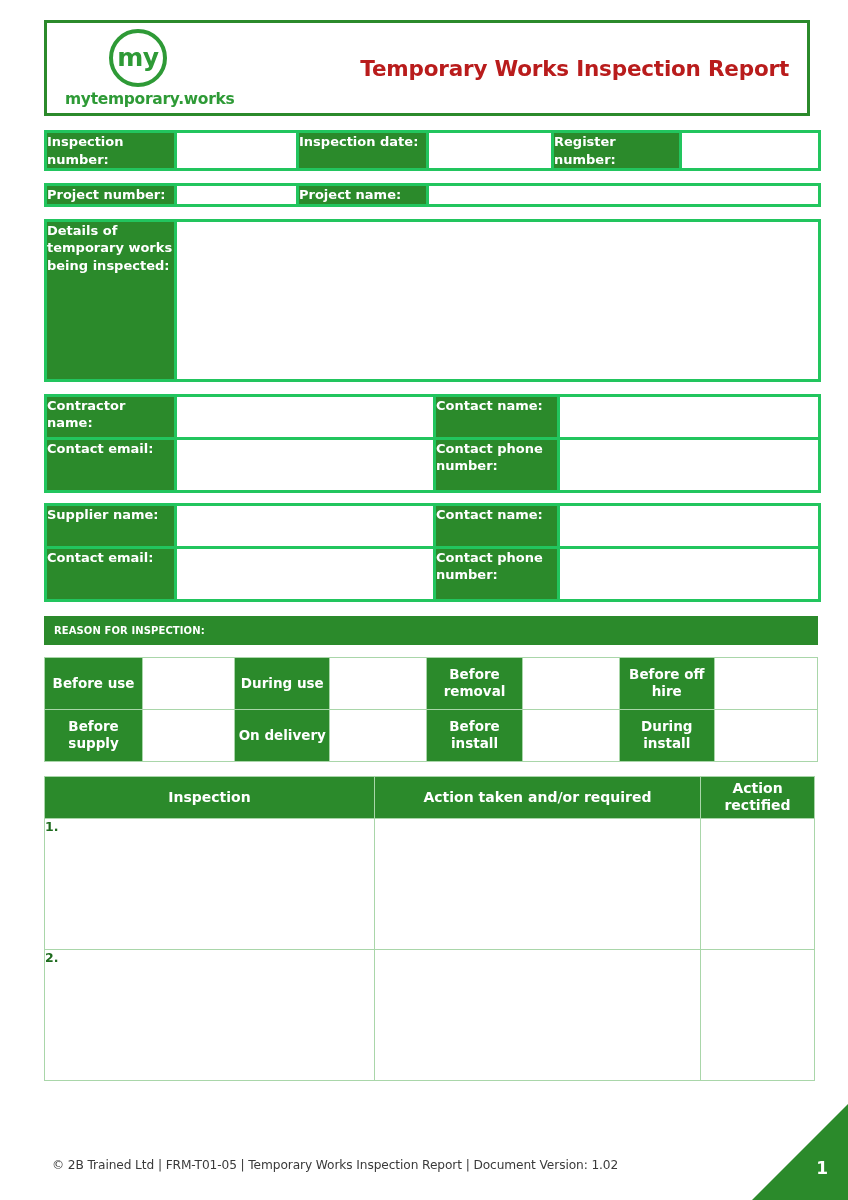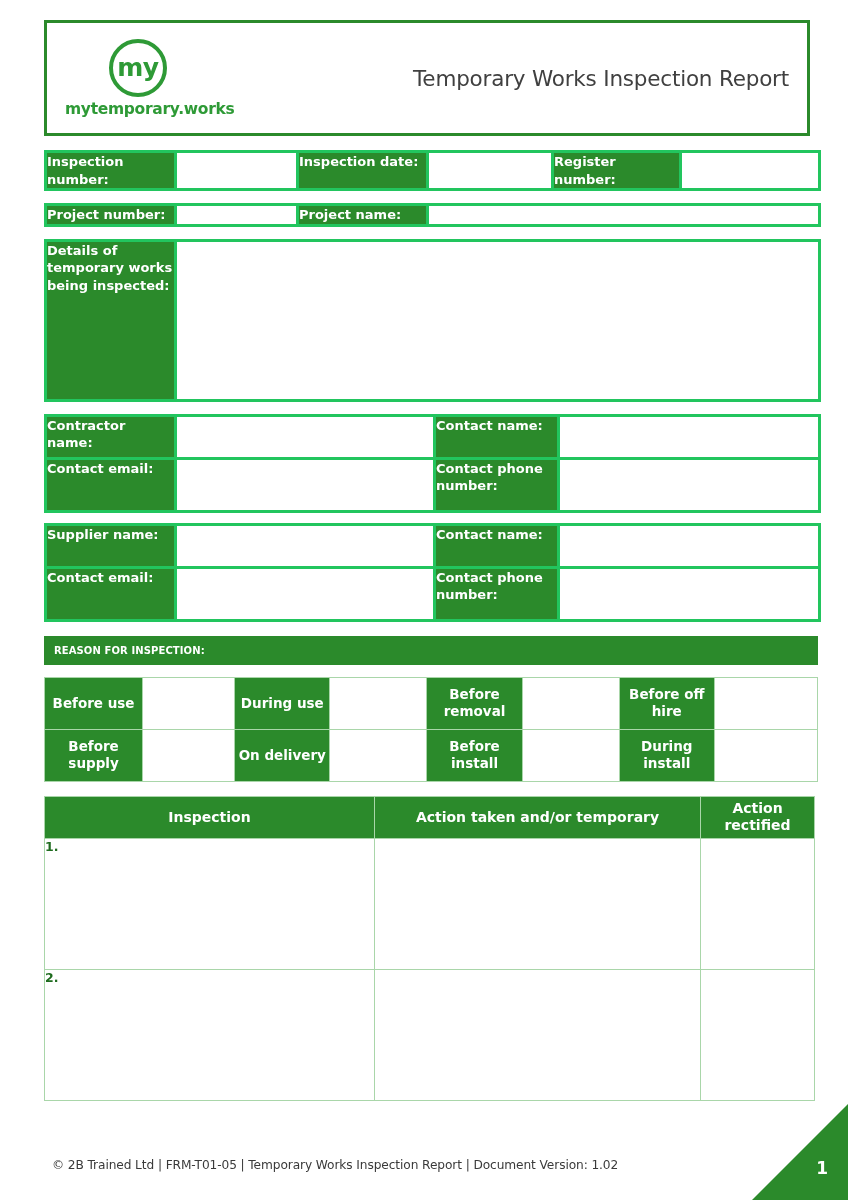--- a/index.html
+++ b/index.html
@@ -20,21 +20,21 @@
   .page {
     position: relative;
     width: 848px;
     height: 1200px;
     padding: 20px 30px 0 44px;
   }
 
   
   .header-box {
     position: relative;
-    height: 116px;
+    height: 96px;
     border: 3px solid #2b8a2b;
     background: #ffffff;
     width: 766px;
     display: flex;
     align-items: center;
     padding: 0 14px 0 10px;
   }
   .brand {
     display: flex;
     flex-direction: column;
@@ -66,22 +66,22 @@
     font-size: 15.5px;
     font-weight: 700;
     color: #2e9a36;
     letter-spacing: -0.3px;
     margin-top: 2px;
   }
   .header-title {
     flex: 1;
     text-align: right;
     font-size: 21.5px;
-    font-weight: 400;
-    color: #404040;
+    font-weight: 700;
+    color: #b91c1c;
     padding-right: 4px;
     letter-spacing: -0.2px;
   }
 
   
   .tbl {
     width: 774px;
     border-collapse: collapse;
     table-layout: fixed;
     border: 1px solid #a9d6a9;
@@ -376,21 +376,21 @@
 
   <table class="obs-tbl">
     <colgroup>
       <col style="width:330px">
         <col style="width:326px">
         <col style="width:114px">
     </colgroup>
     <thead>
       <tr>
         <th class="obs-head">Inspection</th>
-        <th class="obs-head">Action taken and/or temporary</th>
+        <th class="obs-head">Action taken and/or required</th>
         <th class="obs-head">Action rectified</th>
       </tr>
     </thead>
     <tbody>
       <tr>
         <td class="obs-cell">1.</td>
         <td class="obs-cell"></td>
         <td class="obs-cell"></td>
       </tr>
       <tr>

